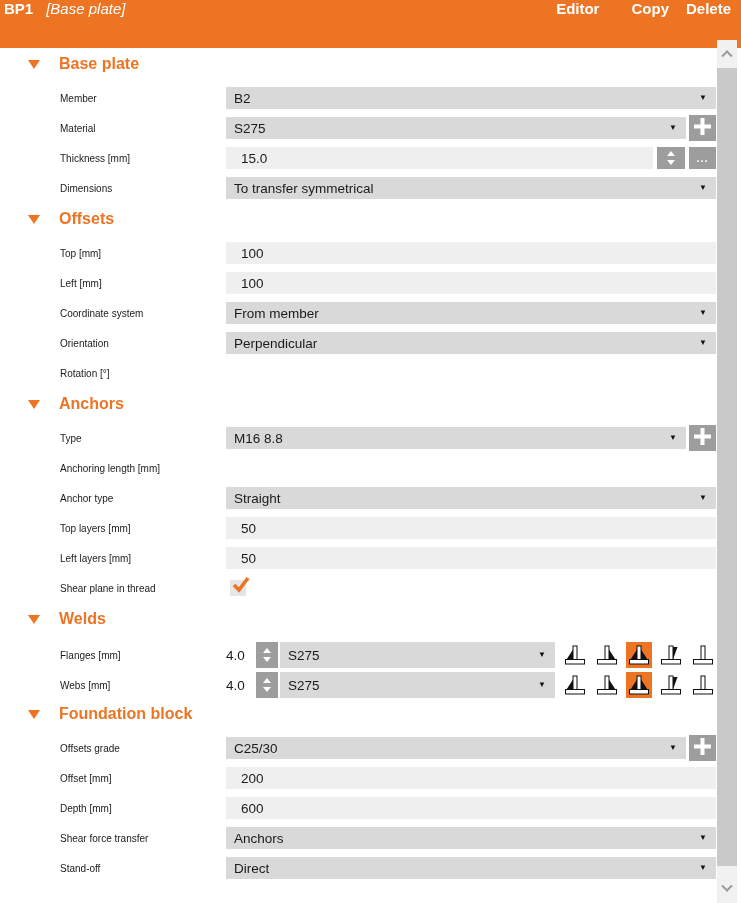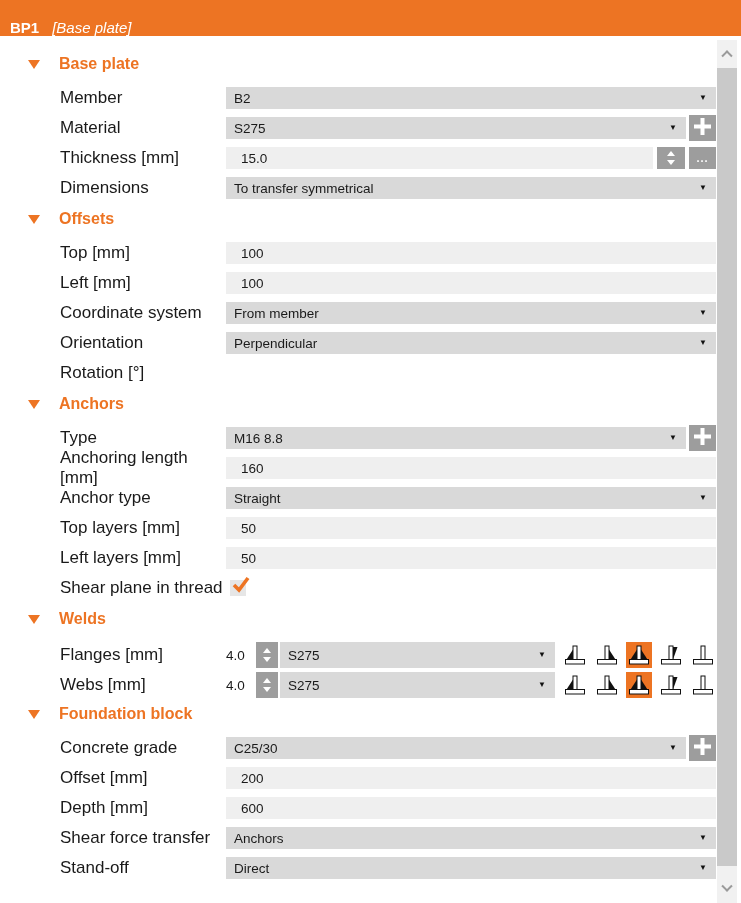--- a/index.html
+++ b/index.html
@@ -8,40 +8,40 @@
     --in-bg:#EFEFEF;
     --btn-bg:#9D9D9D;
     --text:#1A1A1A;
   }
   *{box-sizing:border-box;margin:0;padding:0;}
   html,body{width:741px;height:903px;overflow:hidden;background:#fff;
     font-family:"Liberation Sans",sans-serif;color:var(--text);}
   .app{position:relative;width:741px;height:903px;}
 
   
-  .titlebar{height:36px;background:var(--accent);display:flex;align-items:flex-end;
-    padding:0 10px 0 10px;color:#fff;font-size:15px;}
+  .titlebar{height:48px;background:var(--accent);display:flex;align-items:flex-start;
+    padding:0 10px 0 4px;color:#fff;font-size:15px;}
   .tb-id{font-weight:bold;}
   .tb-sub{margin-left:13px;font-style:italic;}
   .tb-actions{margin-left:auto;display:flex;align-items:center;}
   .tb-btn{background:none;border:none;color:#fff;font-weight:bold;font-size:15px;
     font-family:inherit;cursor:pointer;padding:0;}
   .tb-btn.editor{margin-right:32px;}
   .tb-btn.copy{margin-right:17px;}
 
   
   .content{position:absolute;top:36px;left:8px;width:717px;}
   .section-header{display:flex;align-items:center;height:24px;margin:2px 0 11px 0;padding-left:20px;}
   .section-header.first{margin-top:16px;}
   .tri-icon{width:0;height:0;border-left:6.5px solid transparent;border-right:6.5px solid transparent;
     border-top:9px solid var(--accent);flex:none;}
   .section-title{margin-left:19px;color:var(--accent);font-weight:bold;font-size:16px;}
 
   .row{display:flex;align-items:center;height:22px;margin-bottom:8px;padding-left:52px;}
-  .row-label{width:166px;flex:none;font-size:17px;}
+  .row-label{width:166px;flex:none;font-size:10px;}
   .field-area{width:490px;flex:none;display:flex;align-items:center;border-radius:8px;}
 
   .dropdown{flex:1;height:22px;background:var(--dd-bg);display:flex;align-items:center;
     padding:0 9px 0 8px;font-size:13.5px;cursor:pointer;min-width:0;}
   .caret{margin-left:auto;font-size:8px;color:#111;line-height:1;padding-left:6px;}
   .input{flex:1;height:22px;background:var(--in-bg);border:none;display:flex;align-items:center;
     padding:0 15px;font-size:13.5px;min-width:0;}
 
   .add-btn{width:27px;height:26px;margin-left:3px;background:var(--btn-bg);border:none;flex:none;
     display:flex;align-items:center;justify-content:center;cursor:pointer;}
@@ -81,20 +81,25 @@
   .sb-thumb{position:absolute;top:28px;left:0;width:20px;height:798px;background:#C9C9C9;cursor:pointer;}
 </style>
 </head>
 <body>
 
 <div class="app">
 
   <header class="titlebar">
     <span class="tb-id">BP1</span>
     <span class="tb-sub">[Base plate]</span>
+    <div class="tb-actions">
+      <button class="tb-btn editor">Editor</button>
+      <button class="tb-btn copy">Copy</button>
+      <button class="tb-btn">Delete</button>
+    </div>
   </header>
 
   <div class="content">
 
     <div class="section-header first">
       <span class="tri-icon"></span>
       <span class="section-title">Base plate</span>
     </div>
 
     <div class="row">
@@ -202,23 +207,20 @@
         <button class="add-btn">
           <span><svg width="17" height="17" viewBox="0 0 17 17">
                 <path d="M6.5 0h4v6.5H17v4h-6.5V17h-4v-6.5H0v-4h6.5Z" fill="#fff"></path>
               </svg></span>
         </button>
       </div>
     </div>
 
     <div class="row">
       <div class="row-label">Anchoring length [mm]</div>
-      <div class="field-area">
-        <div class="input">160</div>
-      </div>
     </div>
 
     <div class="row">
       <div class="row-label">Anchor type</div>
       <div class="field-area">
         <div class="dropdown">
           <span>Straight</span>
           <span class="caret">▼</span>
         </div>
       </div>
@@ -357,21 +359,21 @@
         </div>
       </div>
     </div>
 
     <div class="section-header">
       <span class="tri-icon"></span>
       <span class="section-title">Foundation block</span>
     </div>
 
     <div class="row">
-      <div class="row-label">Concrete grade</div>
+      <div class="row-label">Offsets grade</div>
       <div class="field-area">
         <div class="dropdown">
           <span>C25/30</span>
           <span class="caret">▼</span>
         </div>
         <button class="add-btn">
           <span><svg width="17" height="17" viewBox="0 0 17 17">
                 <path d="M6.5 0h4v6.5H17v4h-6.5V17h-4v-6.5H0v-4h6.5Z" fill="#fff"></path>
               </svg></span>
         </button>

